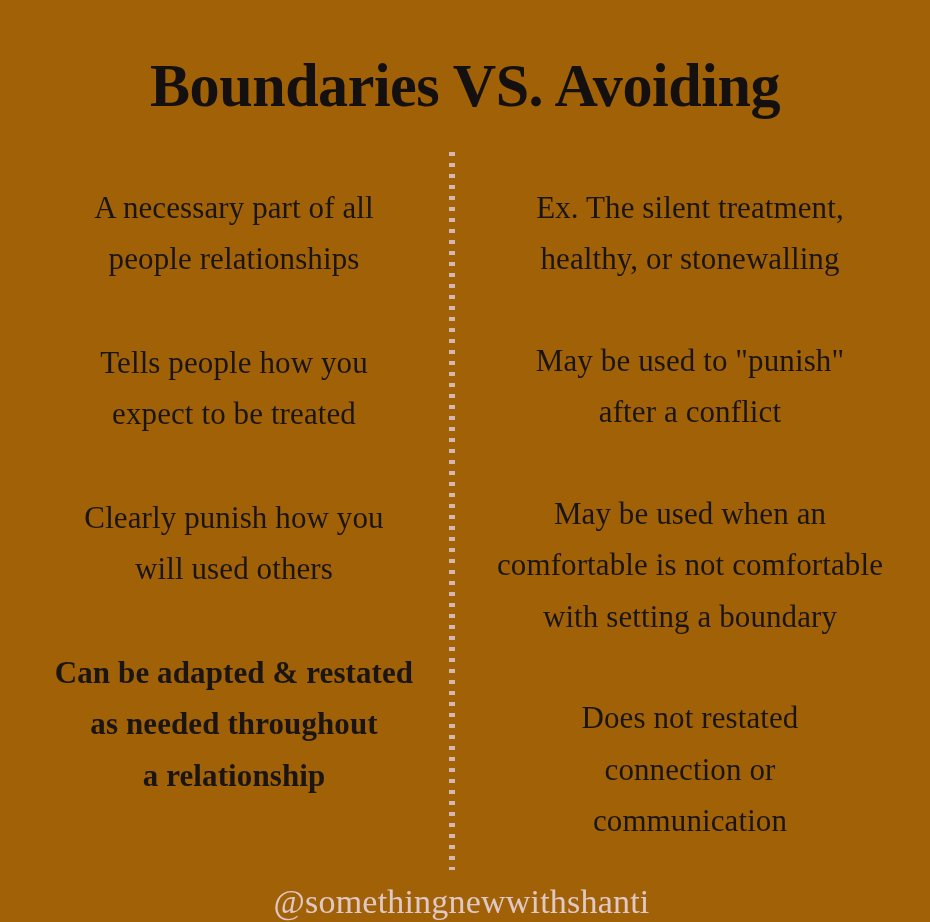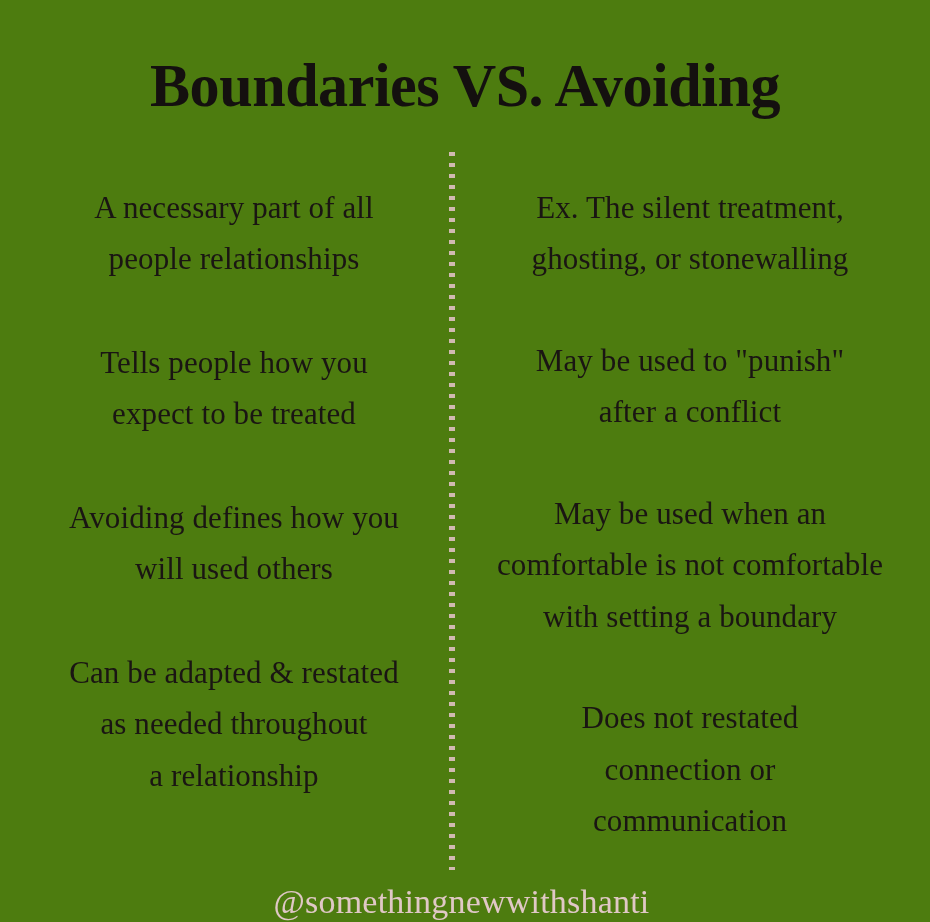--- a/index.html
+++ b/index.html
@@ -11,21 +11,21 @@
     height: 922px;
     background: #fdf0ee;
     font-family: "Liberation Serif", "DejaVu Serif", serif;
     overflow: hidden;
   }
 
   .poster {
     position: relative;
     width: 930px;
     height: 922px;
-    background: #4d7c0f;
+    background: #a16207;
     box-sizing: border-box;
   }
 
   
   .title {
     position: absolute;
     top: 54px;
     left: 0;
     width: 930px;
     text-align: center;
@@ -73,21 +73,21 @@
     width: 100%;
     text-align: center;
     font-family: "Liberation Serif", "DejaVu Serif", serif;
     font-size: 31px;
     line-height: 1.66;
     color: #1a1513;
     letter-spacing: 0.1px;
   }
 
   .col-left .item { margin-bottom: 52px; }
-  .col-left .item:last-child { margin-bottom: 0; }
+  .col-left .item:last-child { margin-bottom: 0; font-weight: bold; }
 
   .col-right .item { margin-bottom: 50px; }
   .col-right .item:last-child { margin-bottom: 0; }
 
   .item .line { display: block; white-space: nowrap; }
 
   
   .col-left  { padding-top: 22px; padding-left: 24px; }
   .col-right { padding-top: 22px; }
 
@@ -137,37 +137,37 @@
         <span class="line">A necessary part of all</span>
         <span class="line">people relationships</span>
       </div>
 
       <div class="item">
         <span class="line">Tells people how you</span>
         <span class="line">expect to be treated</span>
       </div>
 
       <div class="item">
-        <span class="line">Avoiding defines how you</span>
+        <span class="line">Clearly punish how you</span>
         <span class="line">will used others</span>
       </div>
 
       <div class="item">
         <span class="line">Can be adapted &amp; restated</span>
         <span class="line">as needed throughout</span>
         <span class="line">a relationship</span>
       </div>
 
     </div>
 
     <div class="col col-right">
 
       <div class="item">
         <span class="line">Ex. The silent treatment,</span>
-        <span class="line">ghosting, or stonewalling</span>
+        <span class="line">healthy, or stonewalling</span>
       </div>
 
       <div class="item">
         <span class="line">May be used to "punish"</span>
         <span class="line">after a conflict</span>
       </div>
 
       <div class="item">
         <span class="line">May be used when an</span>
         <span class="line">comfortable is not comfortable</span>

